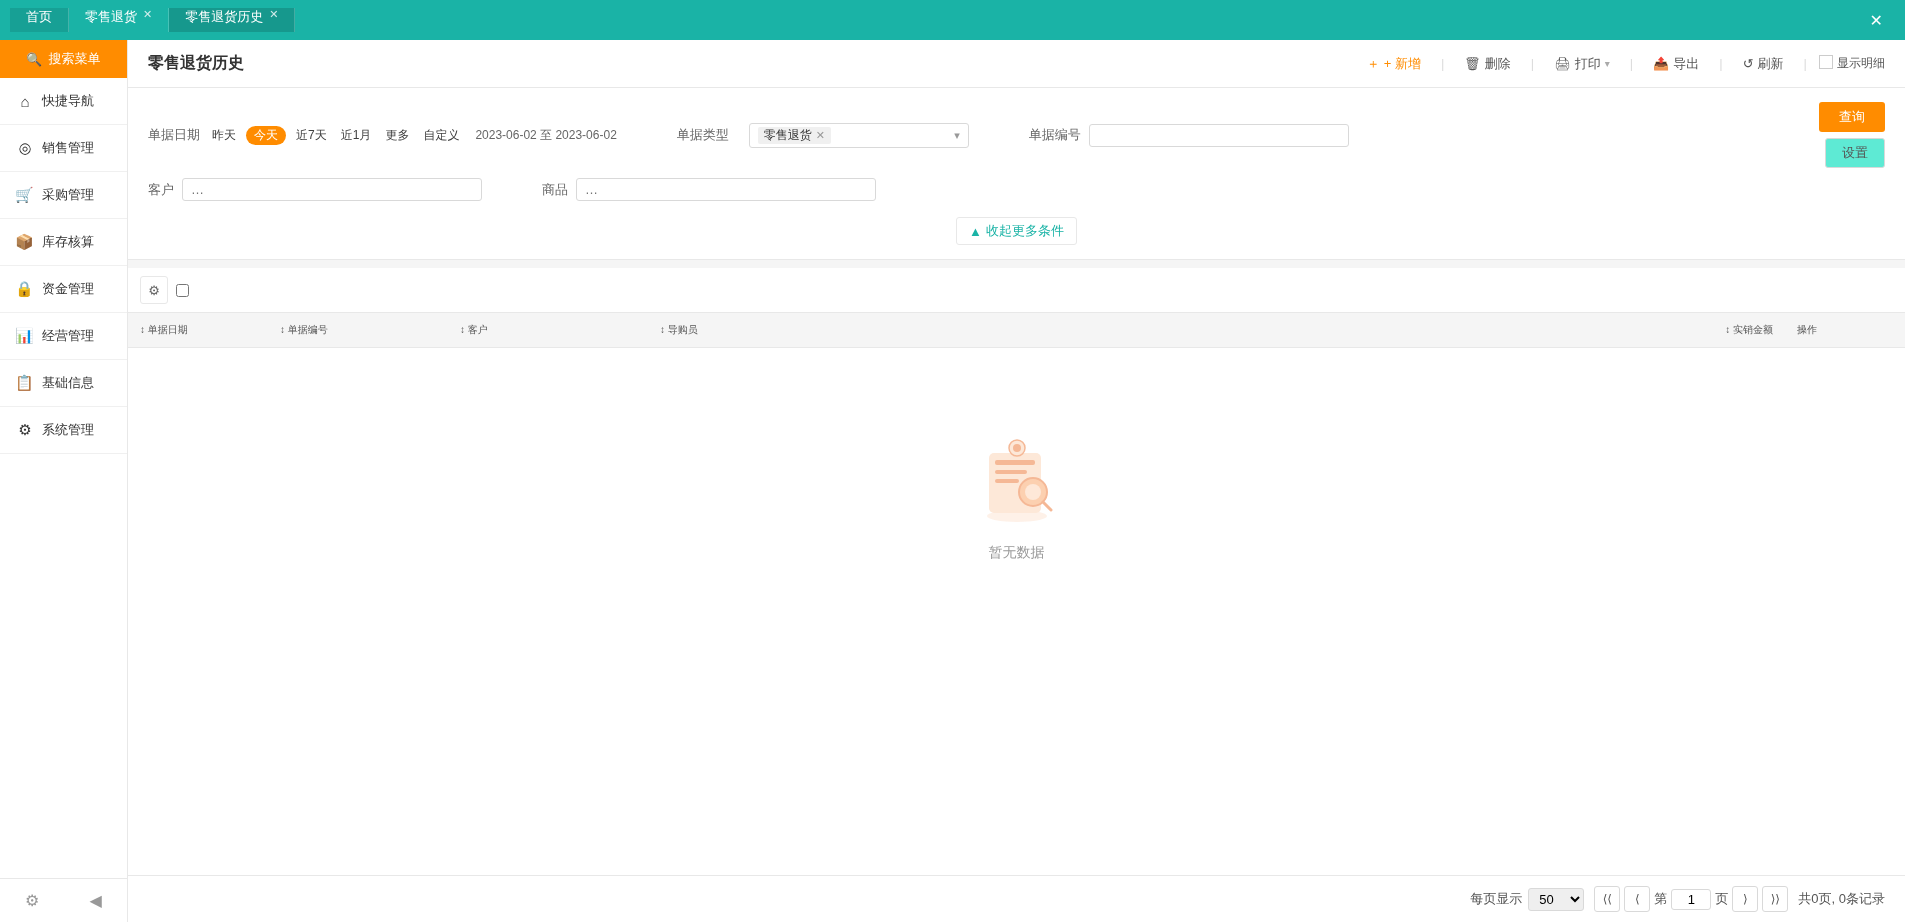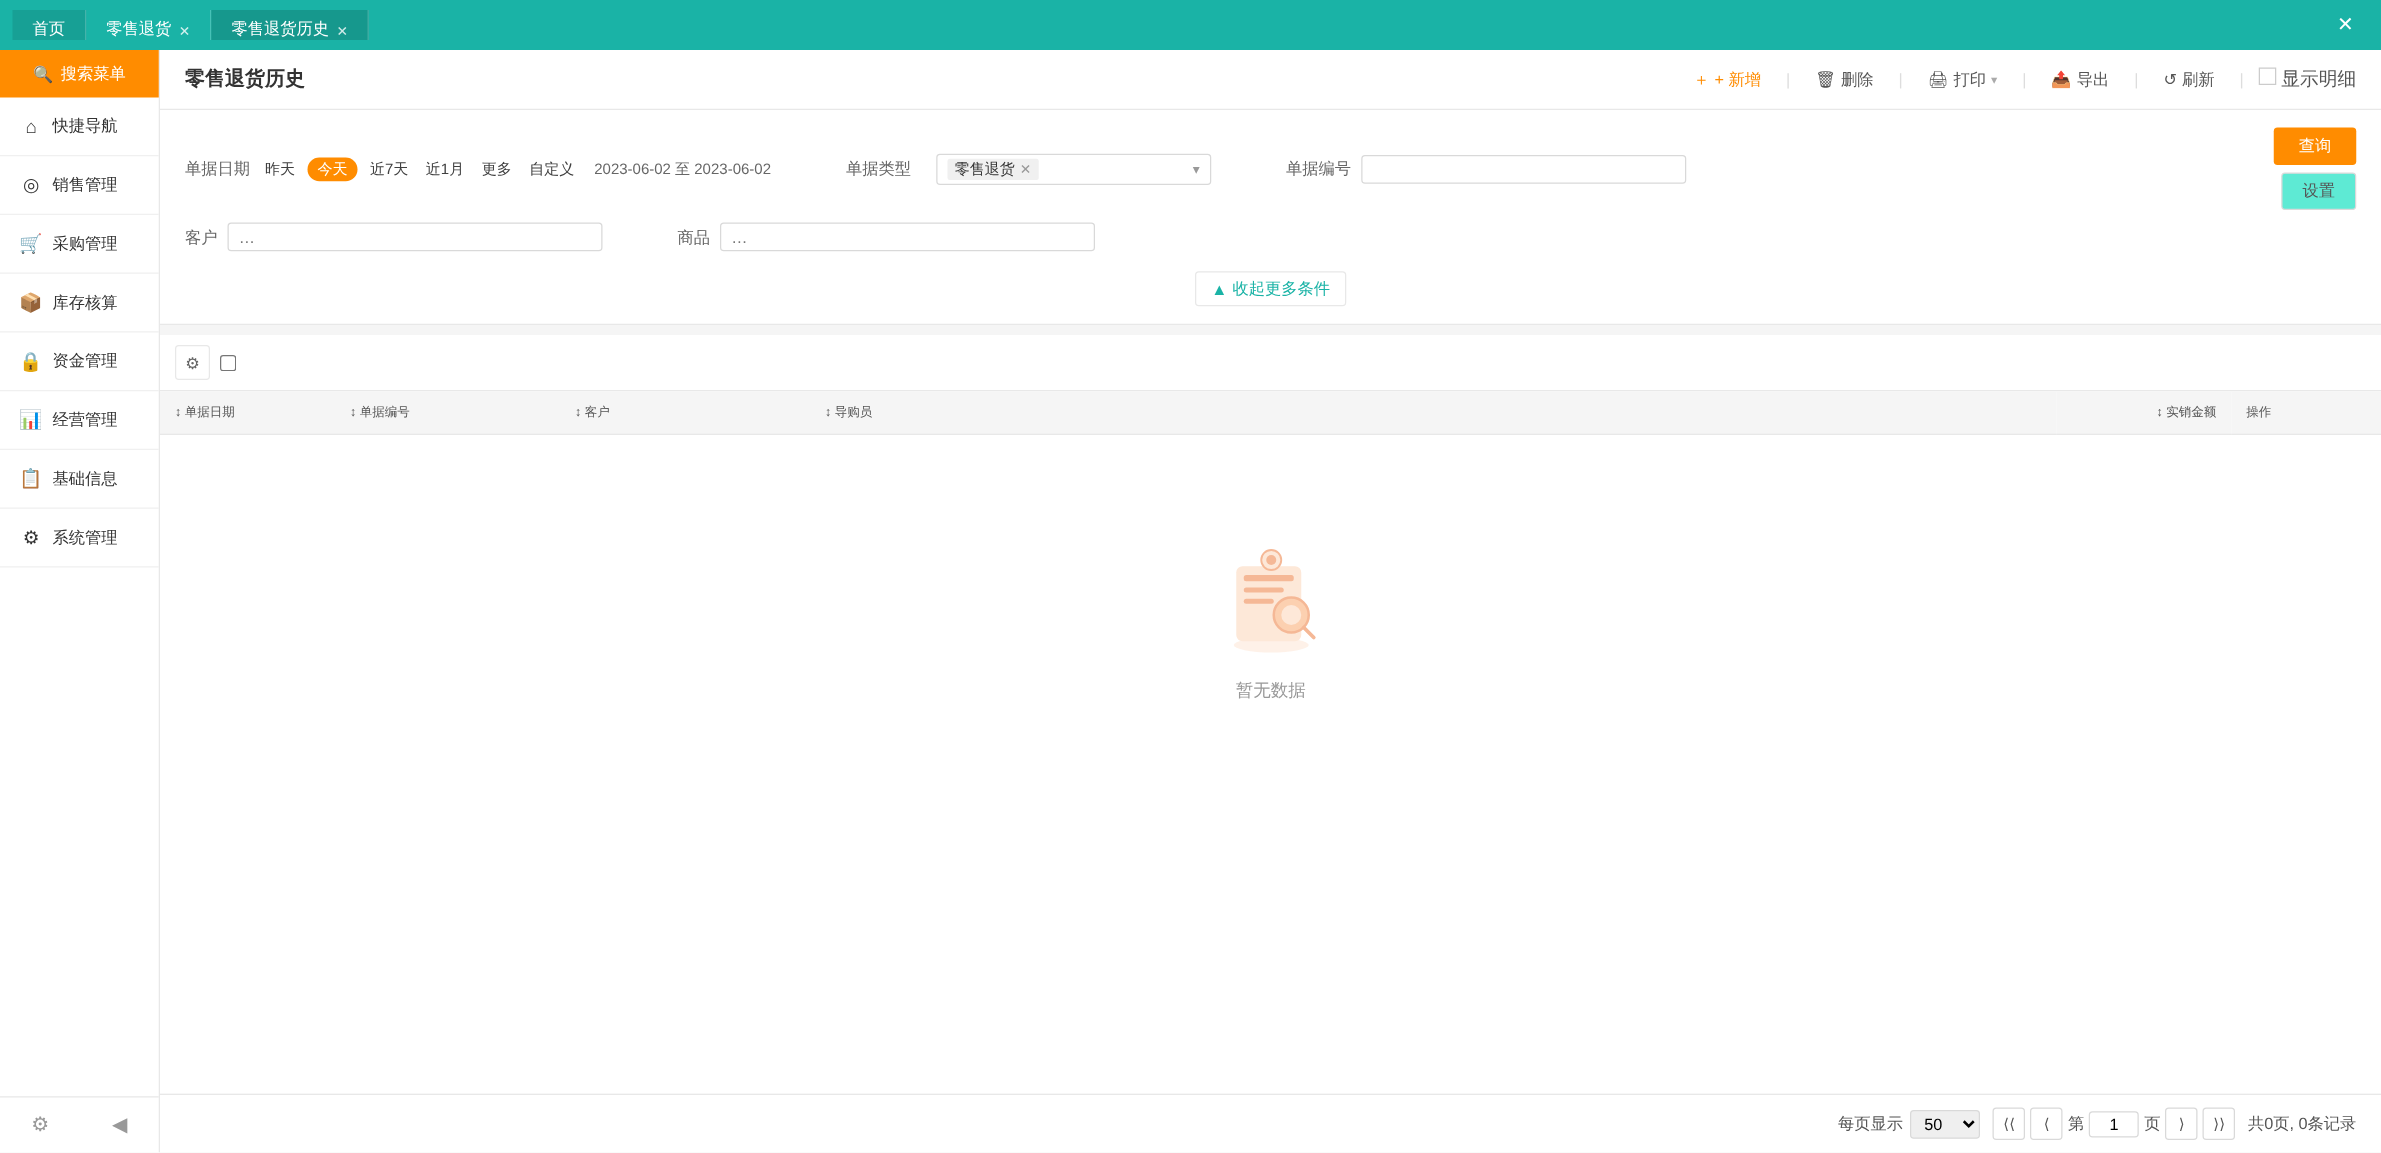--- a/index.html
+++ b/index.html
@@ -1,21 +1,21 @@
 <!DOCTYPE html>
 <html><head>
   <meta charset="utf-8">
   <style>
     * { margin: 0; padding: 0; box-sizing: border-box; }
     body { font-family: 'Microsoft YaHei', Arial, sans-serif; font-size: 13px; background: #f5f5f5; color: #333; width: 1905px; min-height: 922px; overflow: hidden; }
 
     
     .top-bar { display: flex; align-items: center; background: #1ab3a6; height: 40px; padding: 0 10px; }
     .top-bar-tabs { display: flex; align-items: center; flex: 1; gap: 0; }
-    .top-tab { display: flex; align-items: flex-end; padding: 0 16px; height: 24px; color: #fff; font-size: 13px; cursor: pointer; border-right: 1px solid rgba(255,255,255,0.2); gap: 6px; }
+    .top-tab { display: flex; align-items: flex-start; padding: 0 16px; height: 24px; color: #fff; font-size: 13px; cursor: pointer; border-right: 1px solid rgba(255,255,255,0.2); gap: 6px; }
     .top-tab.home { background: rgba(0,0,0,0.1); }
     .top-tab.active { background: rgba(0,0,0,0.15); }
     .top-tab .close-x { font-size: 11px; color: rgba(255,255,255,0.8); cursor: pointer; }
     .top-bar-right { color: #fff; font-size: 16px; cursor: pointer; padding: 0 12px; }
 
     
     .layout { display: flex; height: 882px; }
 
     
     .sidebar { width: 128px; background: #fff; border-right: 1px solid #e8e8e8; display: flex; flex-direction: column; justify-content: space-between; }
@@ -29,21 +29,21 @@
     
     .main { flex: 1; display: flex; flex-direction: column; background: #f5f5f5; }
 
     
     .page-header { display: flex; align-items: center; justify-content: space-between; padding: 10px 20px; background: #fff; border-bottom: 1px solid #e8e8e8; height: 48px; }
     .page-title { font-size: 16px; font-weight: bold; color: #333; }
     .page-actions { display: flex; align-items: center; gap: 12px; }
     .action-btn { display: flex; align-items: center; gap: 4px; font-size: 13px; color: #555; cursor: pointer; padding: 4px 8px; border-radius: 3px; }
     .action-btn.new { color: #ff8c00; }
     .action-btn.delete { color: #555; }
-    .show-detail { display: flex; align-items: flex-start; gap: 4px; font-size: 15px; color: #555; }
+    .show-detail { display: flex; align-items: flex-start; gap: 4px; font-size: 12px; color: #555; }
     .checkbox-display { width: 14px; height: 14px; border: 1px solid #ccc; display: inline-block; }
 
     
     .filter-area { background: #fff; padding: 14px 20px 8px; border-bottom: 1px solid #e8e8e8; }
     .filter-row { display: flex; align-items: center; gap: 20px; margin-bottom: 10px; }
     .filter-item { display: flex; align-items: center; gap: 8px; }
     .filter-label { color: #666; font-size: 13px; white-space: nowrap; }
     .filter-date-options { display: flex; gap: 6px; align-items: center; }
     .date-opt { font-size: 12px; color: #404040; cursor: pointer; padding: 1px 4px; border-radius: 2px; }
     .date-opt.active { background: #ff8c00; color: #fff; border-radius: 10px; padding: 1px 8px; }

